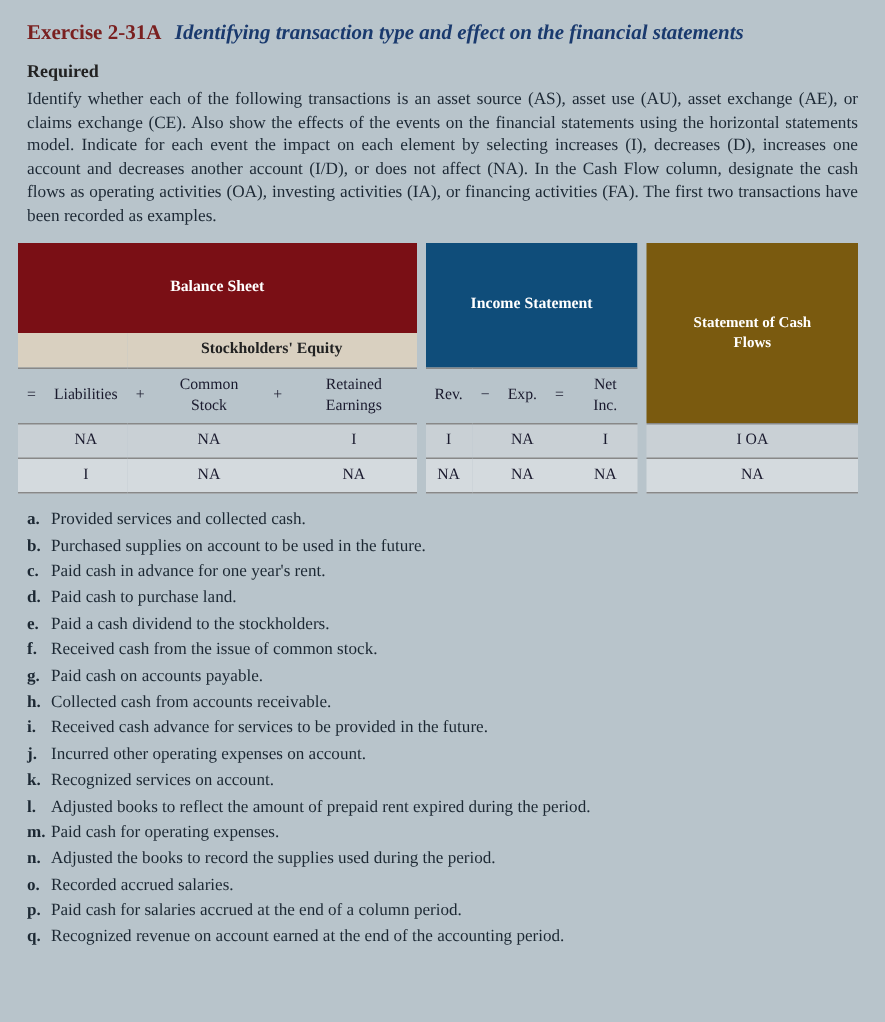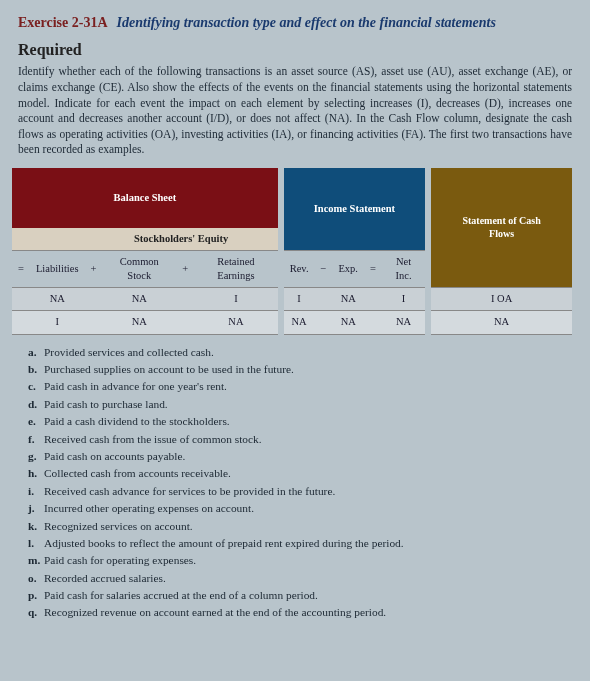--- a/index.html
+++ b/index.html
@@ -10,34 +10,34 @@
     font-family: Georgia, 'Times New Roman', serif;
     color: #1a1a2e;
     padding: 14px 18px;
     font-size: 12px;
     line-height: 1.35;
     overflow: hidden;
   }
   .title-line { margin-bottom: 6px; }
   .ex-num { color: #7a2020; font-weight: bold; font-size: 14px; }
   .ex-title { color: #1a3a6e; font-weight: bold; font-style: italic; font-size: 14px; margin-left: 6px; }
-  .req { font-weight: bold; font-size: 16px; margin: 4px 0; color: #222; }
+  .req { font-weight: bold; font-size: 12px; margin: 4px 0; color: #222; }
   .para { font-size: 11.5px; margin-bottom: 10px; text-align: justify; color: #1d2935;}
   .table-wrap { margin: 6px 0 10px -6px; }
   table { border-collapse: collapse; width: 100%; font-size: 10.5px; }
   td, th { padding: 4px 6px; text-align: center; }
   .hdr-bal { background: #7a0f15; color: #fff; font-weight: bold; text-align: center; padding: 23px; }
   .hdr-inc { background: #0f4d7a; color: #fff; font-weight: bold; padding: 6px; }
   .hdr-cf  { background: #7a5a0f; color: #fff; font-weight: bold; text-align: center; padding: 22px; font-size:10px;}
   .sub-se  { background: #d9d0c0; color: #222; font-weight: bold; }
   .sub-light { background: #d9d0c0; color: #222; font-weight: bold; }
   .row-even td { background: #c9d0d5; }
   .row-odd td { background: #d4dade; }
   .thin-border td { border-top: 1px solid #888; border-bottom: 1px solid #888; }
-  .list { margin-top: 8px; margin-left: 10px; font-size: 11.4px; }
+  .list { margin-top: 8px; font-size: 11.4px; }
   .list li { list-style: none; margin-bottom: 2px; color:#1c2833;}
   .list .lk { display:inline-block; width: 16px; font-weight: bold; }
   .gap-col { width: 6px; background:#b8c4cb !important; border:none; padding:0;}
 </style>
 </head>
 <body>
 
 <div class="title-line">
   <span class="ex-num">Exercise 2-31A</span>
   <span class="ex-title">Identifying transaction type and effect on the financial statements</span>
@@ -113,16 +113,17 @@
     <li><span class="lk">d.</span><span>Paid cash to purchase land.</span></li>
     <li><span class="lk">e.</span><span>Paid a cash dividend to the stockholders.</span></li>
     <li><span class="lk">f.</span><span>Received cash from the issue of common stock.</span></li>
     <li><span class="lk">g.</span><span>Paid cash on accounts payable.</span></li>
     <li><span class="lk">h.</span><span>Collected cash from accounts receivable.</span></li>
     <li><span class="lk">i.</span><span>Received cash advance for services to be provided in the future.</span></li>
     <li><span class="lk">j.</span><span>Incurred other operating expenses on account.</span></li>
     <li><span class="lk">k.</span><span>Recognized services on account.</span></li>
     <li><span class="lk">l.</span><span>Adjusted books to reflect the amount of prepaid rent expired during the period.</span></li>
     <li><span class="lk">m.</span><span>Paid cash for operating expenses.</span></li>
+    <li><span class="lk">n.</span><span>Adjusted the books to record the supplies used during the period.</span></li>
     <li><span class="lk">o.</span><span>Recorded accrued salaries.</span></li>
     <li><span class="lk">p.</span><span>Paid cash for salaries accrued at the end of a column period.</span></li>
     <li><span class="lk">q.</span><span>Recognized revenue on account earned at the end of the accounting period.</span></li>
   </ul>
 
 </body></html>

